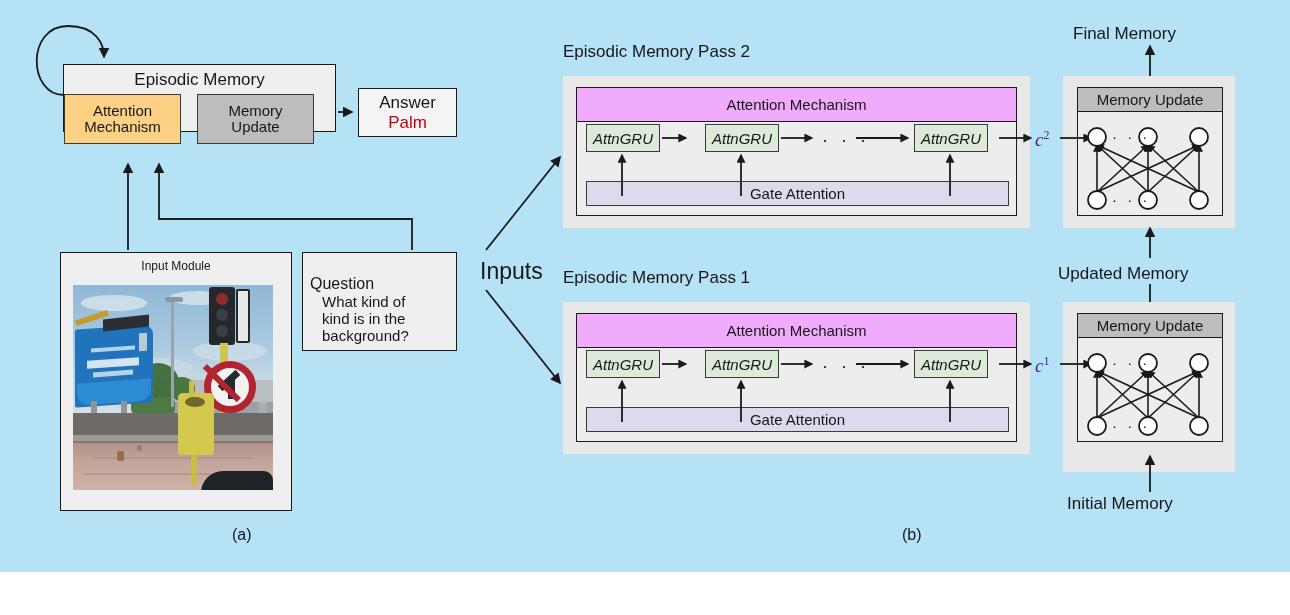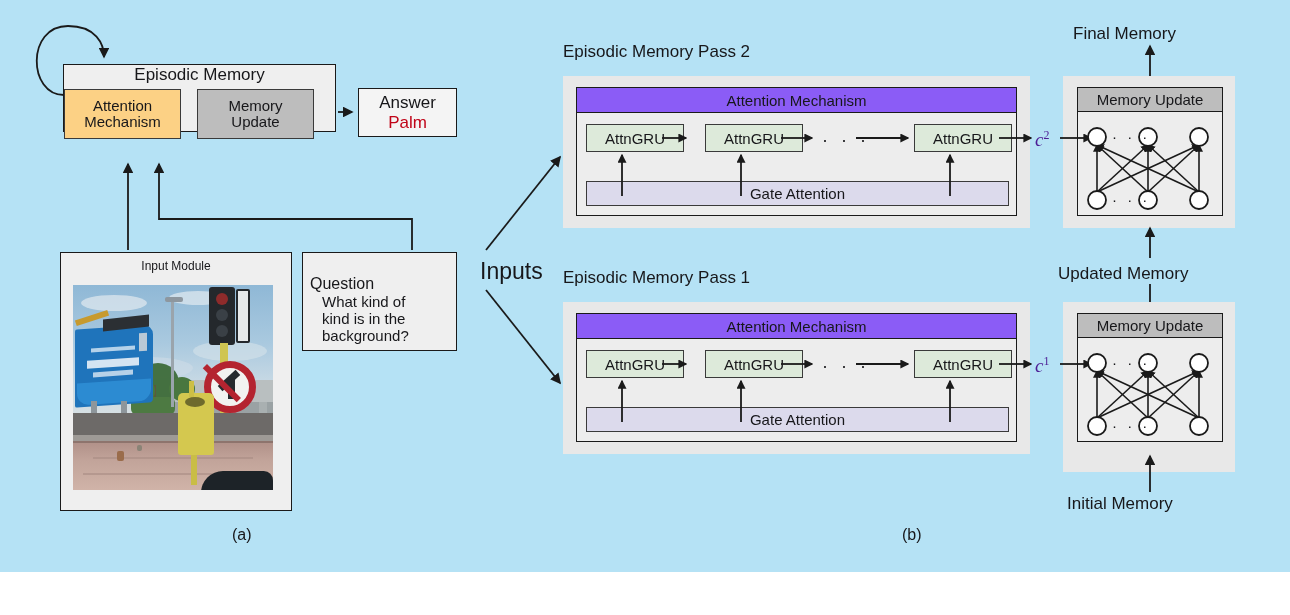--- a/index.html
+++ b/index.html
@@ -33,21 +33,21 @@
   .panel-gray{
     position:absolute;box-sizing:border-box;
     background:#e8e8e8;border:none;
   }
   .plain-text{
     position:absolute;color:#17171a;white-space:nowrap;
   }
 
   
   #em-box{left:63px;top:64px;width:273px;height:68px;flex-direction:column;
-          justify-content:flex-start;}
+          justify-content:flex-start;padding-top:5px;}
   #em-title{font-size:17px;margin-bottom:5px;}
   #em-sub-row{display:flex;gap:16px;width:100%;justify-content:flex-start;}
   .sub-box{
     box-sizing:border-box;border:1.6px solid #3a3a3a;
     width:117px;height:50px;
     display:flex;align-items:center;justify-content:center;
     font-size:15px;line-height:1.08;text-align:center;color:#17171a;
   }
   #attn-mech-a{background:#fcd185;}
   #mem-update-a{background:#bdbdbd;}
@@ -81,36 +81,36 @@
   #pass1-panel{left:563px;top:302px;width:467px;height:152px;}
   #mem2-panel{left:1063px;top:76px;width:172px;height:152px;}
   #mem1-panel{left:1063px;top:302px;width:172px;height:170px;}
 
   .pass-inner{
     position:absolute;box-sizing:border-box;
     border:1.6px solid #1a1a1a;background:#ededed;
     left:13px;top:11px;width:441px;height:129px;
   }
   .attn-header{
-    position:absolute;left:0;top:0;width:100%;height:25px;
-    background:#8b5cf6;border-bottom:1.6px solid #1a1a1a;
+    position:absolute;left:0;top:0;width:100%;height:34px;
+    background:#f0abfc;border-bottom:1.6px solid #1a1a1a;
     display:flex;align-items:center;justify-content:center;
     font-size:15px;color:#17171a;box-sizing:border-box;
   }
   .gate-attn{
     position:absolute;left:9px;bottom:9px;width:423px;height:25px;
     background:#dcdaec;border:1.6px solid #3a3a3a;box-sizing:border-box;
     display:flex;align-items:center;justify-content:center;
     font-size:15px;color:#17171a;
   }
   .attngru{
-    position:absolute;top:36px;width:98px;height:28px;
+    position:absolute;top:36px;width:74px;height:28px;
     background:#ddeada;border:1.6px solid #3a3a3a;box-sizing:border-box;
     display:flex;align-items:center;justify-content:center;
-    font-size:15px;color:#17171a;
+    font-size:15px;color:#17171a;font-style:italic;
   }
   .gru1{left:9px;} .gru2{left:128px;} .gru3{left:337px;}
   .dots{
     position:absolute;top:42px;left:245px;font-size:18px;letter-spacing:4px;
     color:#17171a;
   }
 
   .mem-box{
     position:absolute;box-sizing:border-box;
     border:1.6px solid #1a1a1a;background:#ededed;

